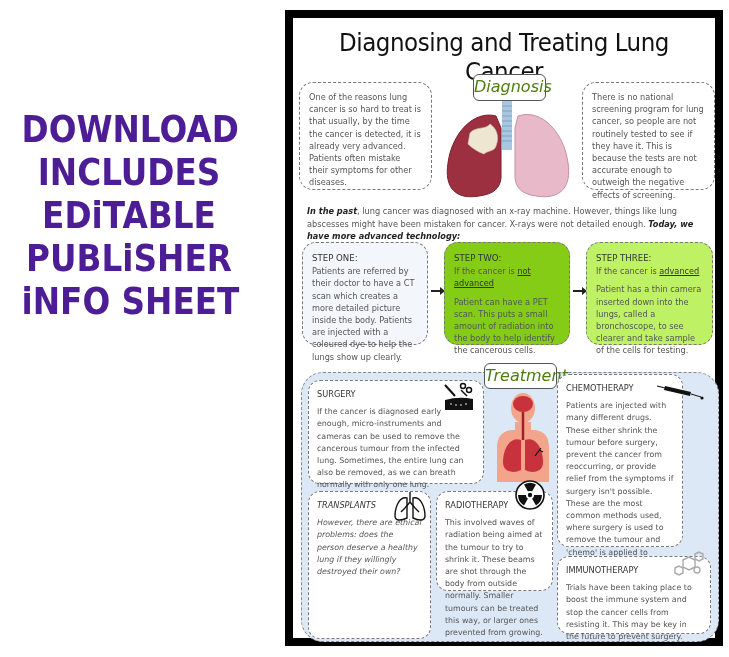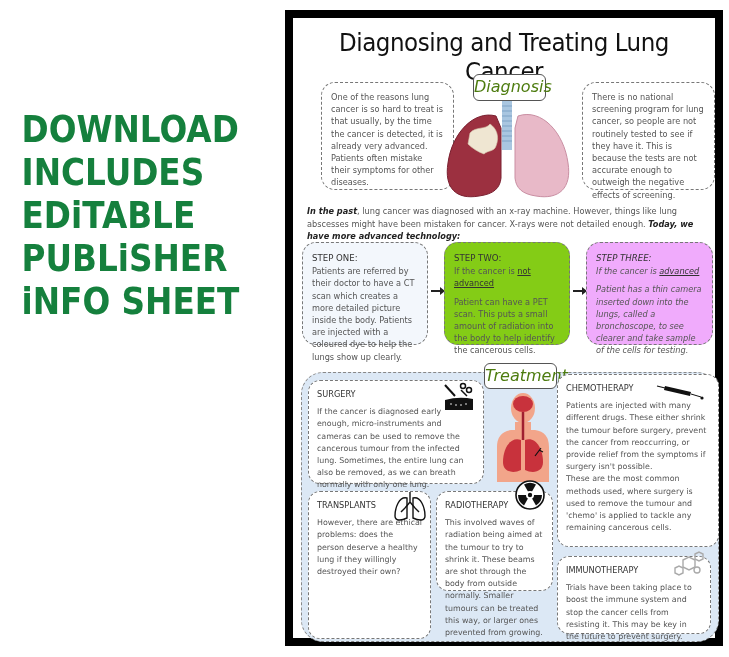--- a/index.html
+++ b/index.html
@@ -2,21 +2,21 @@
 <html><head>
 <meta charset="utf-8">
 <style>
   * { box-sizing: border-box; margin: 0; padding: 0; }
   html, body { width: 729px; height: 657px; background: #ffffff; overflow: hidden; }
   body { position: relative; font-family: "DejaVu Sans", sans-serif; color: #333; }
 
   .promo {
     position: absolute; left: 4px; top: 108px; width: 250px;
     font-family: "DejaVu Sans", sans-serif; font-weight: bold;
-    font-size: 38px; line-height: 43px; color: #15803d; text-align: left;
+    font-size: 38px; line-height: 43px; color: #4c1d95; text-align: center;
     letter-spacing: 0px;
   }
   .promo div { white-space: nowrap; transform: scaleX(0.86); transform-origin: center; }
 
   .sheet {
     position: absolute; left: 285px; top: 10px; width: 438px; height: 636px;
     border: 8px solid #000000; background: #fff;
   }
   .abs { position: absolute; }
   .title {
@@ -53,21 +53,21 @@
   <div>DOWNLOAD</div>
   <div>INCLUDES</div>
   <div>EDiTABLE</div>
   <div>PUBLiSHER</div>
   <div>iNFO SHEET</div>
 </div>
 
 <div class="sheet">
   <div class="abs title">Diagnosing and Treating Lung Cancer</div>
 
-  <div class="abs dotbox" style="left:28px; top:64px; width:133px; height:108px;">
+  <div class="abs dotbox" style="left:6px; top:64px; width:133px; height:108px;">
     <span>One of the reasons lung cancer is so hard to treat is that usually, by the time the cancer is detected, it is already very advanced. Patients often mistake their symptoms for other diseases.</span>
   </div>
   <div class="abs dotbox" style="left:289px; top:64px; width:133px; height:108px;">
     <span>There is no national screening program for lung cancer, so people are not routinely tested to see if they have it. This is because the tests are not accurate enough to outweigh the negative effects of screening.</span>
   </div>
 
   <svg class="abs" style="left:141px; top:70px;" width="150" height="115" viewBox="0 0 150 115">
     <rect x="68" y="12" width="10" height="50" fill="#a9c6e0"></rect>
     <g stroke="#7fa3c6" stroke-width="1">
       <line x1="68" y1="18" x2="78" y2="18"></line>
@@ -93,21 +93,21 @@
     <div class="hd">STEP ONE:</div>
     <div>Patients are referred by their doctor to have a CT scan which creates a more detailed picture inside the body. Patients are injected with a coloured dye to help the lungs show up clearly.</div>
   </div>
   <div class="abs arrow" style="left:138px; top:272px; width:12px;"></div>
   <div class="abs step" style="left:151px; top:224px; width:126px; height:103px; background:#84cc16;">
     <div class="hd">STEP TWO:</div>
     <div class="cond"><span>If the cancer is </span><u>not advanced</u></div>
     <div>Patient can have a PET scan. This puts a small amount of radiation into the body to help identify the cancerous cells.</div>
   </div>
   <div class="abs arrow" style="left:280px; top:272px; width:12px;"></div>
-  <div class="abs step" style="left:293px; top:224px; width:127px; height:103px; background:#f0abfc;font-style:italic;">
+  <div class="abs step" style="left:293px; top:224px; width:127px; height:103px; background:#bef264;">
     <div class="hd">STEP THREE:</div>
     <div class="cond"><span>If the cancer is </span><u>advanced</u></div>
     <div>Patient has a thin camera inserted down into the lungs, called a bronchoscope, to see clearer and take sample of the cells for testing.</div>
   </div>
 
   <div class="abs panel" style="left:8px; top:354px; width:418px; height:270px;"></div>
 
   <div class="abs tbox" style="left:15px; top:362px; width:176px; height:104px;">
     <div class="hd">SURGERY</div>
     <div>If the cancer is diagnosed early enough, micro-instruments and cameras can be used to remove the cancerous tumour from the infected lung. Sometimes, the entire lung can also be removed, as we can breath normally with only one lung.</div>
@@ -130,33 +130,33 @@
     <path d="M4 90 L4 55 Q4 40 18 38 L22 38 L22 30 L38 30 L38 38 L42 38 Q56 40 56 55 L56 90 Z" fill="#f2a58a"></path>
     <ellipse cx="30" cy="16" rx="12" ry="15" fill="#f2a58a"></ellipse>
     <ellipse cx="30" cy="12" rx="10" ry="8" fill="#c8323c"></ellipse>
     <path d="M30 20 L30 48" stroke="#a02030" stroke-width="2.5" fill="none"></path>
     <path d="M28 48 C18 44 10 56 10 70 C10 80 20 82 28 78 Z" fill="#c8323c"></path>
     <path d="M32 48 C42 44 50 56 50 70 C50 80 40 82 32 78 Z" fill="#c8323c"></path>
     <path d="M42 64 L48 56 M46 58 L50 60" stroke="#111" stroke-width="1.2" fill="none"></path>
   </svg>
   <div class="abs label-box" style="left:191px; top:345px; width:73px; height:26px;">Treatment</div>
 
-  <div class="abs tbox" style="left:264px; top:356px; width:162px; height:173px;">
+  <div class="abs tbox" style="left:264px; top:356px; width:126px; height:173px;">
     <div class="hd">CHEMOTHERAPY</div>
     <p>Patients are injected with many different drugs. These either shrink the tumour before surgery, prevent the cancer from reoccurring, or provide relief from the symptoms if surgery isn't possible.</p>
     <p>These are the most common methods used, where surgery is used to remove the tumour and 'chemo' is applied to tackle any remaining cancerous cells.</p>
   </div>
   <svg class="abs" style="left:362px; top:364px;" width="50" height="18" viewBox="0 0 50 18">
     <line x1="2" y1="4" x2="10" y2="6" stroke="#111" stroke-width="1.2"></line>
     <path d="M10 4 L36 10 L35 14 L9 8 Z" fill="#111"></path>
     <line x1="36" y1="12" x2="46" y2="15" stroke="#111" stroke-width="1"></line>
     <circle cx="47" cy="16" r="1.6" fill="#111"></circle>
   </svg>
 
-  <div class="abs tbox" style="left:15px; top:473px; width:123px; height:148px;">
+  <div class="abs tbox" style="left:15px; top:473px; width:123px; height:148px;font-style:italic;">
     <div class="hd">TRANSPLANTS</div>
     <p>However, there are ethical problems: does the person deserve a healthy lung if they willingly destroyed their own?</p>
   </div>
   <svg class="abs" style="left:100px; top:472px;" width="34" height="32" viewBox="0 0 34 32">
     <g fill="none" stroke="#111" stroke-width="1.4">
       <path d="M17 2 L17 12 M17 12 L12 18 M17 12 L22 18"></path>
       <path d="M14 8 C6 6 2 18 2 26 C2 31 8 31 14 28 Z"></path>
       <path d="M20 8 C28 6 32 18 32 26 C32 31 26 31 20 28 Z"></path>
       <path d="M8 22 L12 18 M26 22 L22 18"></path>
     </g>

